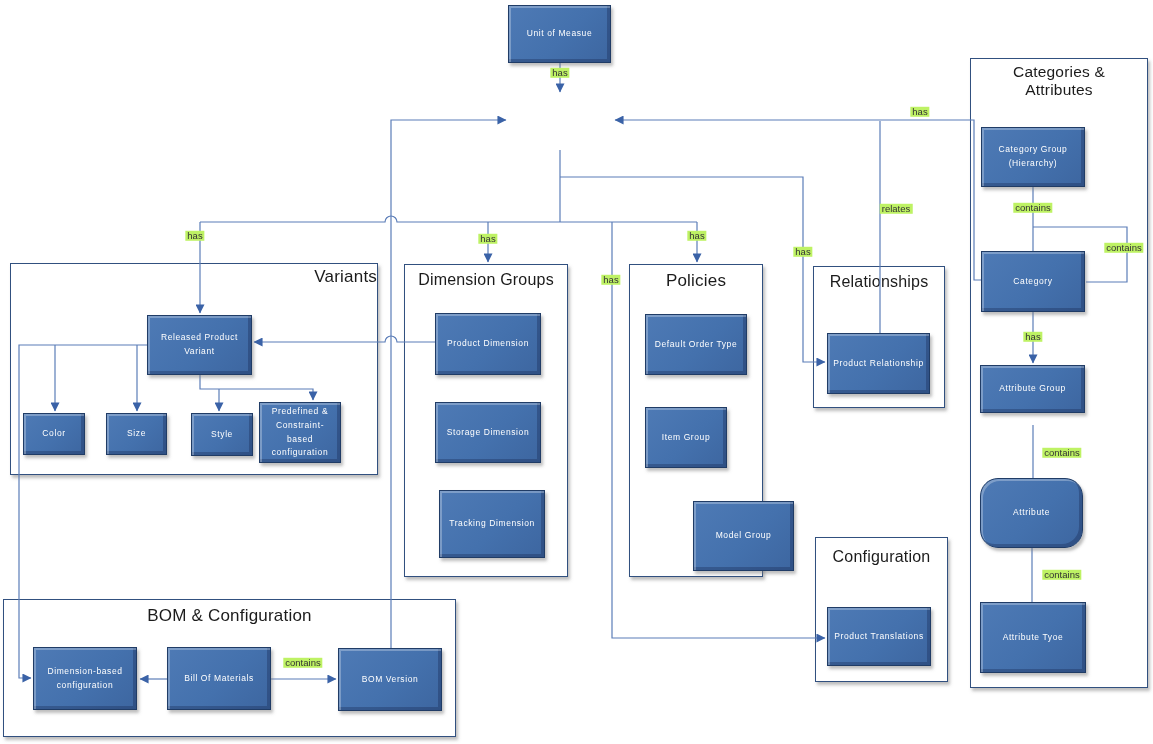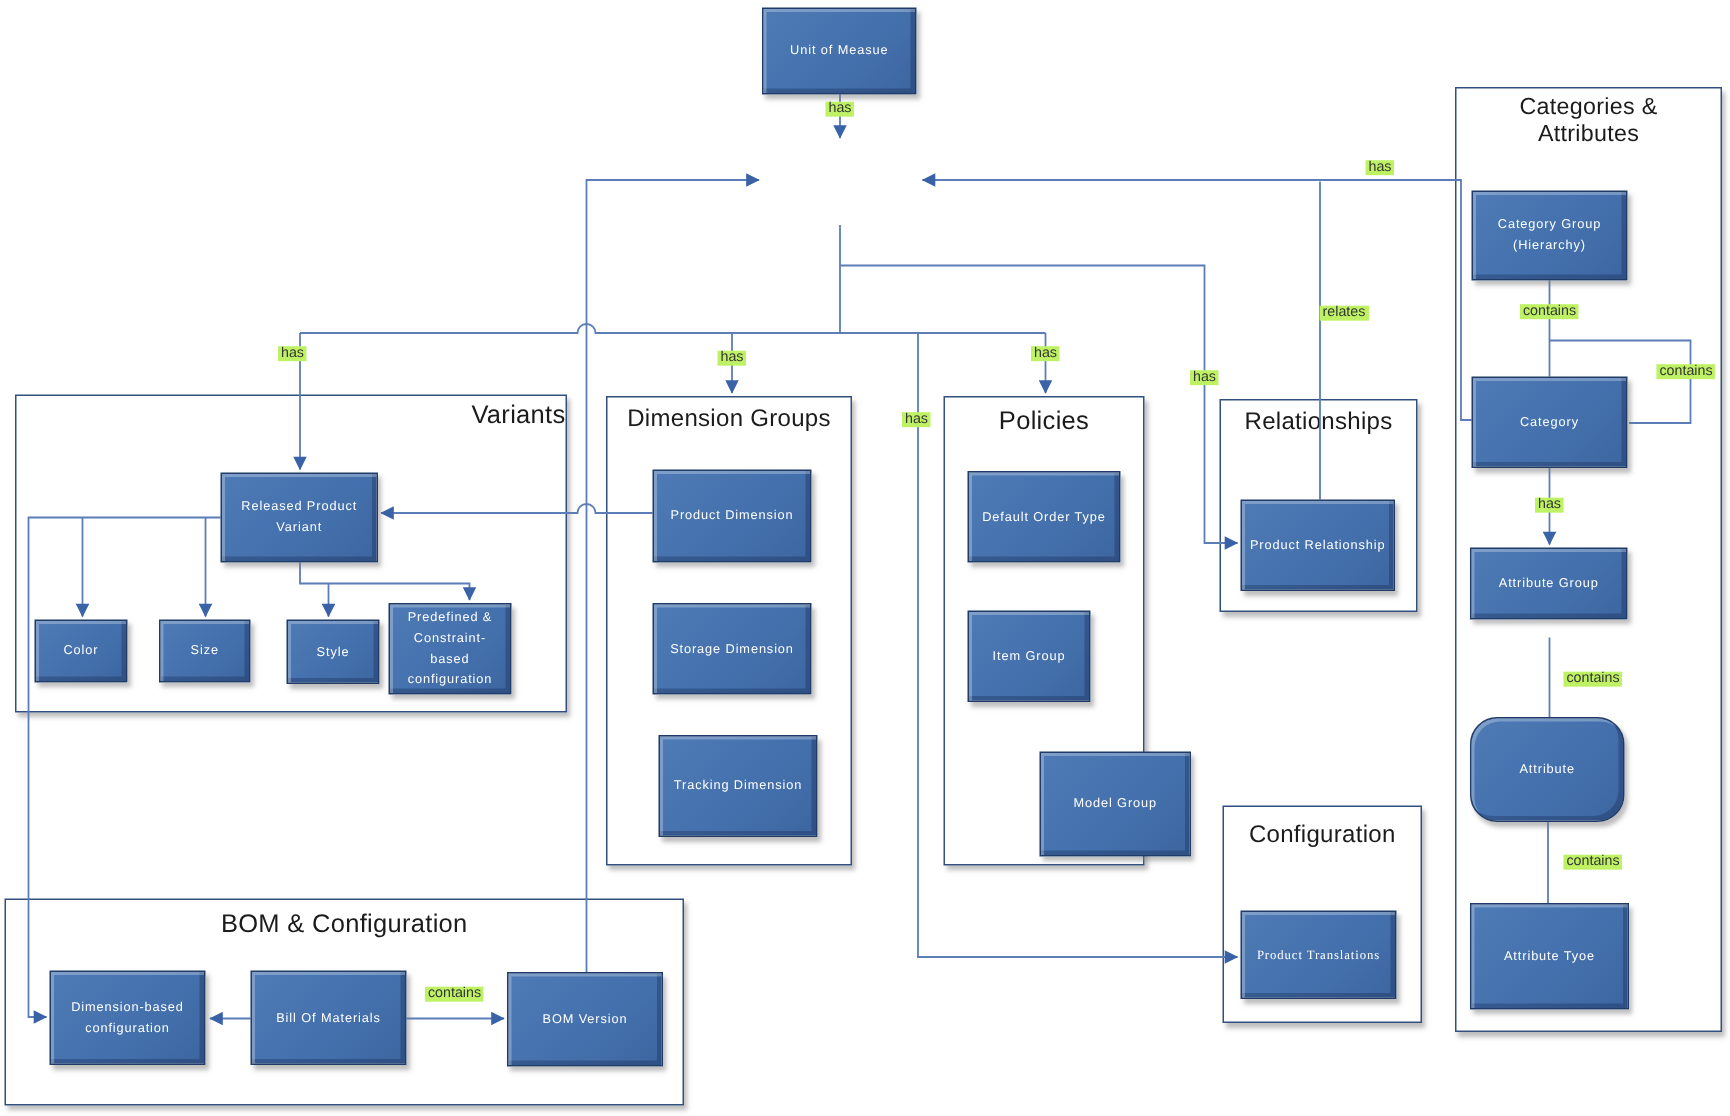--- a/index.html
+++ b/index.html
@@ -90,21 +90,21 @@
     <div class="node" style="left: 106px; top: 413px; width: 61px; height: 42px;">Size</div>
     <div class="node" style="left: 191px; top: 413px; width: 62px; height: 43px;">Style</div>
     <div class="node" style="left: 259px; top: 402px; width: 82px; height: 61px;">Predefined &amp; Constraint-based configuration</div>
     <div class="node" style="left: 435px; top: 313px; width: 106px; height: 62px;">Product Dimension</div>
     <div class="node" style="left: 435px; top: 402px; width: 106px; height: 61px;">Storage Dimension</div>
     <div class="node" style="left: 439px; top: 490px; width: 106px; height: 68px;">Tracking Dimension</div>
     <div class="node" style="left: 645px; top: 314px; width: 102px; height: 61px;">Default Order Type</div>
     <div class="node" style="left: 645px; top: 407px; width: 82px; height: 61px;">Item Group</div>
     <div class="node" style="left: 646px; top: 501px; width: 101px; height: 70px; margin-left: 47px;">Model Group</div>
     <div class="node" style="left: 827px; top: 333px; width: 103px; height: 61px;">Product Relationship</div>
-    <div class="node" style="left: 827px; top: 607px; width: 104px; height: 59px; font-family: Liberation Serif, serif;">Product Translations</div>
+    <div class="node" style="left: 827px; top: 607px; width: 104px; height: 59px;">Product Translations</div>
     <div class="node" style="left: 981px; top: 127px; width: 104px; height: 60px;">Category Group (Hierarchy)</div>
     <div class="node" style="left: 981px; top: 251px; width: 104px; height: 61px;">Category</div>
     <div class="node" style="left: 980px; top: 365px; width: 105px; height: 48px;">Attribute Group</div>
     <div class="node" style="left: 980px; top: 478px; width: 103px; height: 70px; border-radius: 18px;">Attribute</div>
     <div class="node" style="left: 980px; top: 602px; width: 106px; height: 71px;">Attribute Tyoe</div>
     <div class="node" style="left: 33px; top: 647px; width: 104px; height: 63px;">Dimension-based configuration</div>
     <div class="node" style="left: 167px; top: 647px; width: 104px; height: 63px;">Bill Of Materials</div>
     <div class="node" style="left: 338px; top: 648px; width: 104px; height: 63px;">BOM Version</div>
     <div class="elabel" style="left: 560px; top: 73px;">has</div>
     <div class="elabel" style="left: 195px; top: 236px;">has</div>

